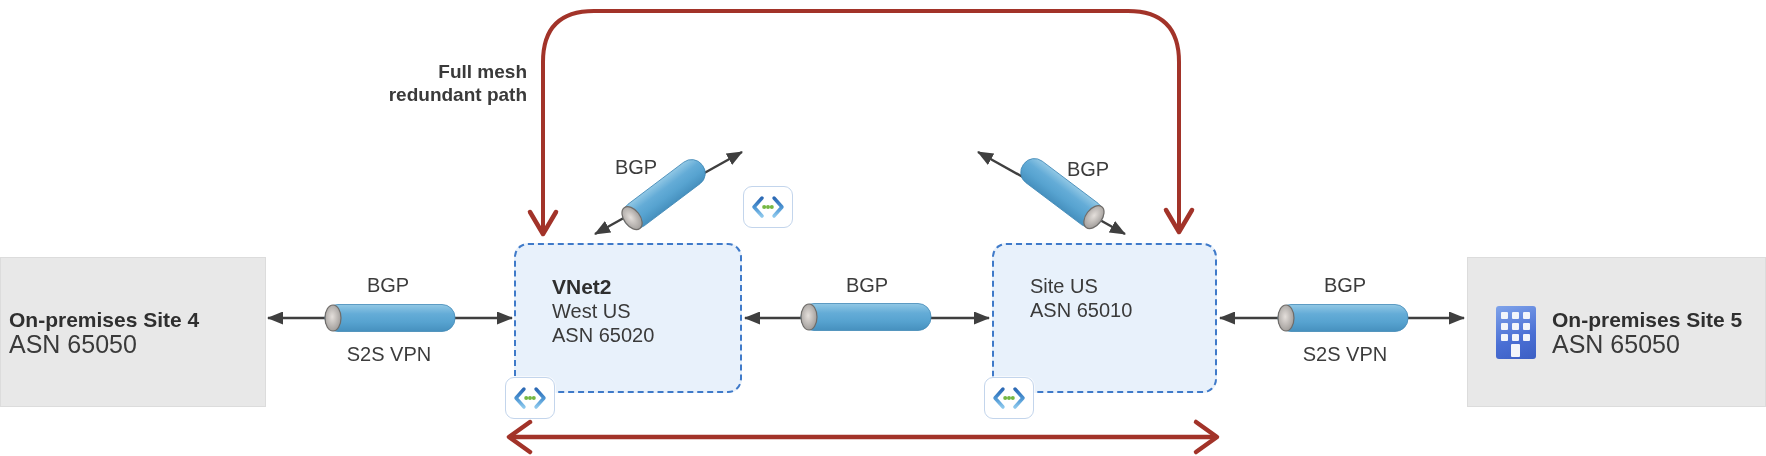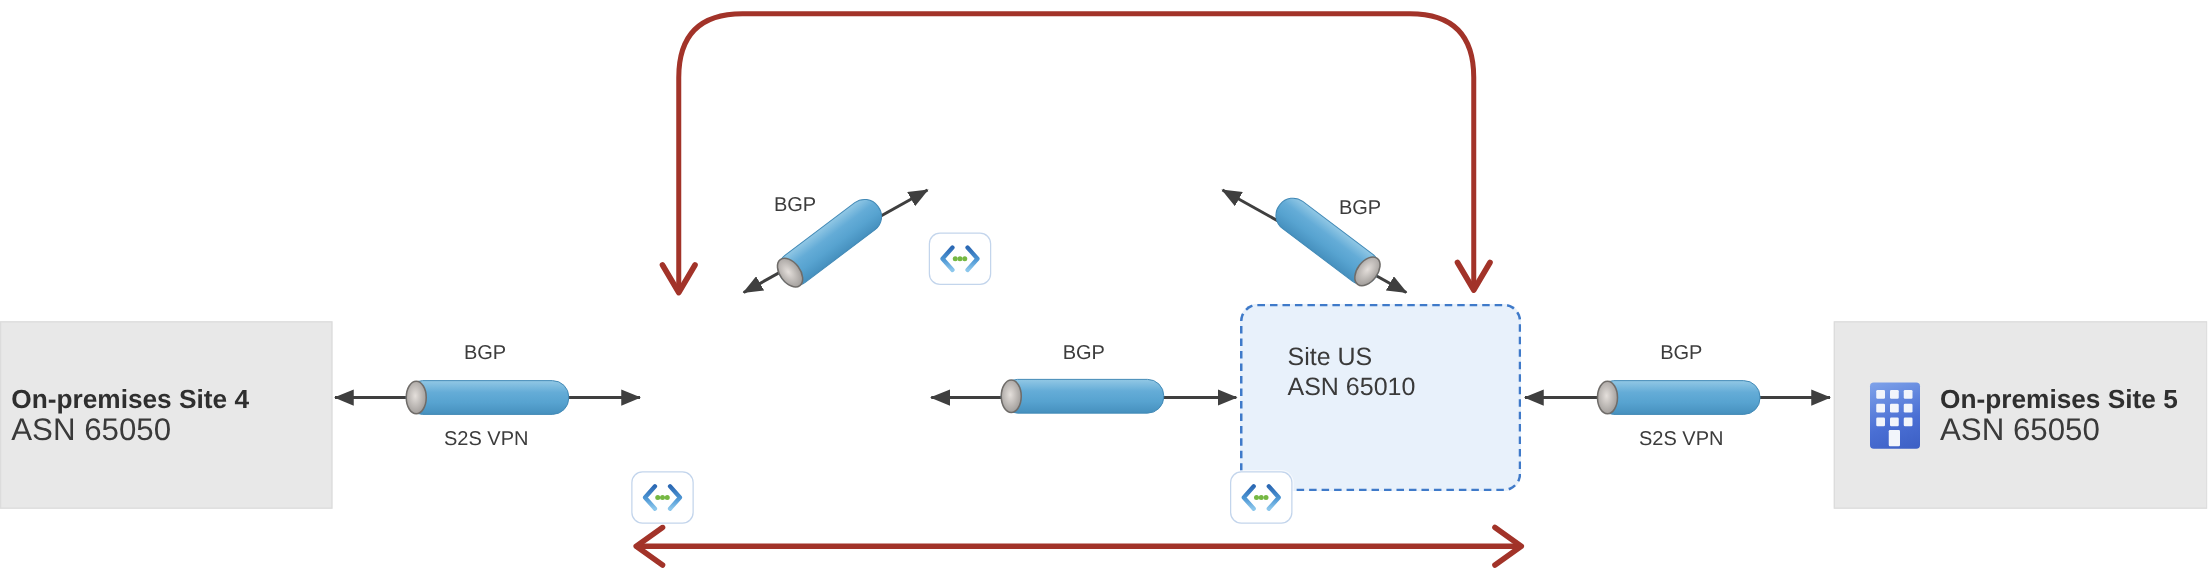--- a/index.html
+++ b/index.html
@@ -44,21 +44,21 @@
     position:absolute;width:50px;height:42px;background:#ffffff;
     border:1.5px solid #C3D5EC;border-radius:9px;box-sizing:border-box;
     display:flex;align-items:center;justify-content:center;
     box-shadow:0 0 0 1px rgba(255,255,255,.6);
   }
   .icon-vnet2{left:505px;top:377px;}
   .icon-vnet3{left:743px;top:186px;}
   .icon-vnet1{left:984px;top:377px;}
   
   .lbl{
-    position:absolute;transform:translateX(-50%);font-size:16px;color:#3c3c3c;
+    position:absolute;transform:translateX(-50%);font-size:20px;color:#3c3c3c;
     white-space:nowrap;
   }
   .annotation{
     position:absolute;left:377px;top:60px;width:150px;text-align:right;
     font-size:19px;font-weight:bold;color:#3a3a3a;line-height:23px;
   }
 </style>
 </head>
 <body>
 
@@ -116,20 +116,24 @@
       <path d="M 530 212 L 543 234 L 556 212" stroke-width="4.5" stroke-linecap="round" stroke-linejoin="round"></path>
       <path d="M 1166 210 L 1179 232 L 1192 210" stroke-width="4.5" stroke-linecap="round" stroke-linejoin="round"></path>
     </g>
     <g stroke="#A23329" fill="none">
       <line x1="512" y1="437" x2="1214" y2="437" stroke-width="4.5"></line>
       <path d="M 530 422 L 509 437 L 530 452" stroke-width="4.5" stroke-linecap="round" stroke-linejoin="round"></path>
       <path d="M 1196 422 L 1217 437 L 1196 452" stroke-width="4.5" stroke-linecap="round" stroke-linejoin="round"></path>
     </g>
   </svg>
 
+  <div class="annotation">
+    <div>Full mesh</div>
+    <div>redundant path</div>
+  </div>
 
   <div class="site-box site4">
     <div class="site-text">
       <div class="site-title">On-premises Site 4</div>
       <div class="site-asn">ASN 65050</div>
     </div>
   </div>
 
   <div class="site-box site5">
     <div class="building">
@@ -143,20 +147,25 @@
         <span class="win" style="left:16px;top:28px"></span>
         <span class="win" style="left:27px;top:28px"></span>
       <span class="door"></span>
     </div>
     <div class="site-text">
       <div class="site-title">On-premises Site 5</div>
       <div class="site-asn">ASN 65050</div>
     </div>
   </div>
 
+  <div class="vnet-box vnet2">
+    <div class="vnet-name">VNet2</div>
+    <div class="vnet-line">West US</div>
+    <div class="vnet-line">ASN 65020</div>
+  </div>
 
 
   <div class="vnet-box vnet1">
     <div class="vnet-line">Site US</div>
     <div class="vnet-line">ASN 65010</div>
   </div>
 
   <div class="vnet-icon icon-vnet2">
     <svg width="34" height="24" viewBox="0 0 34 24">
       <defs>

